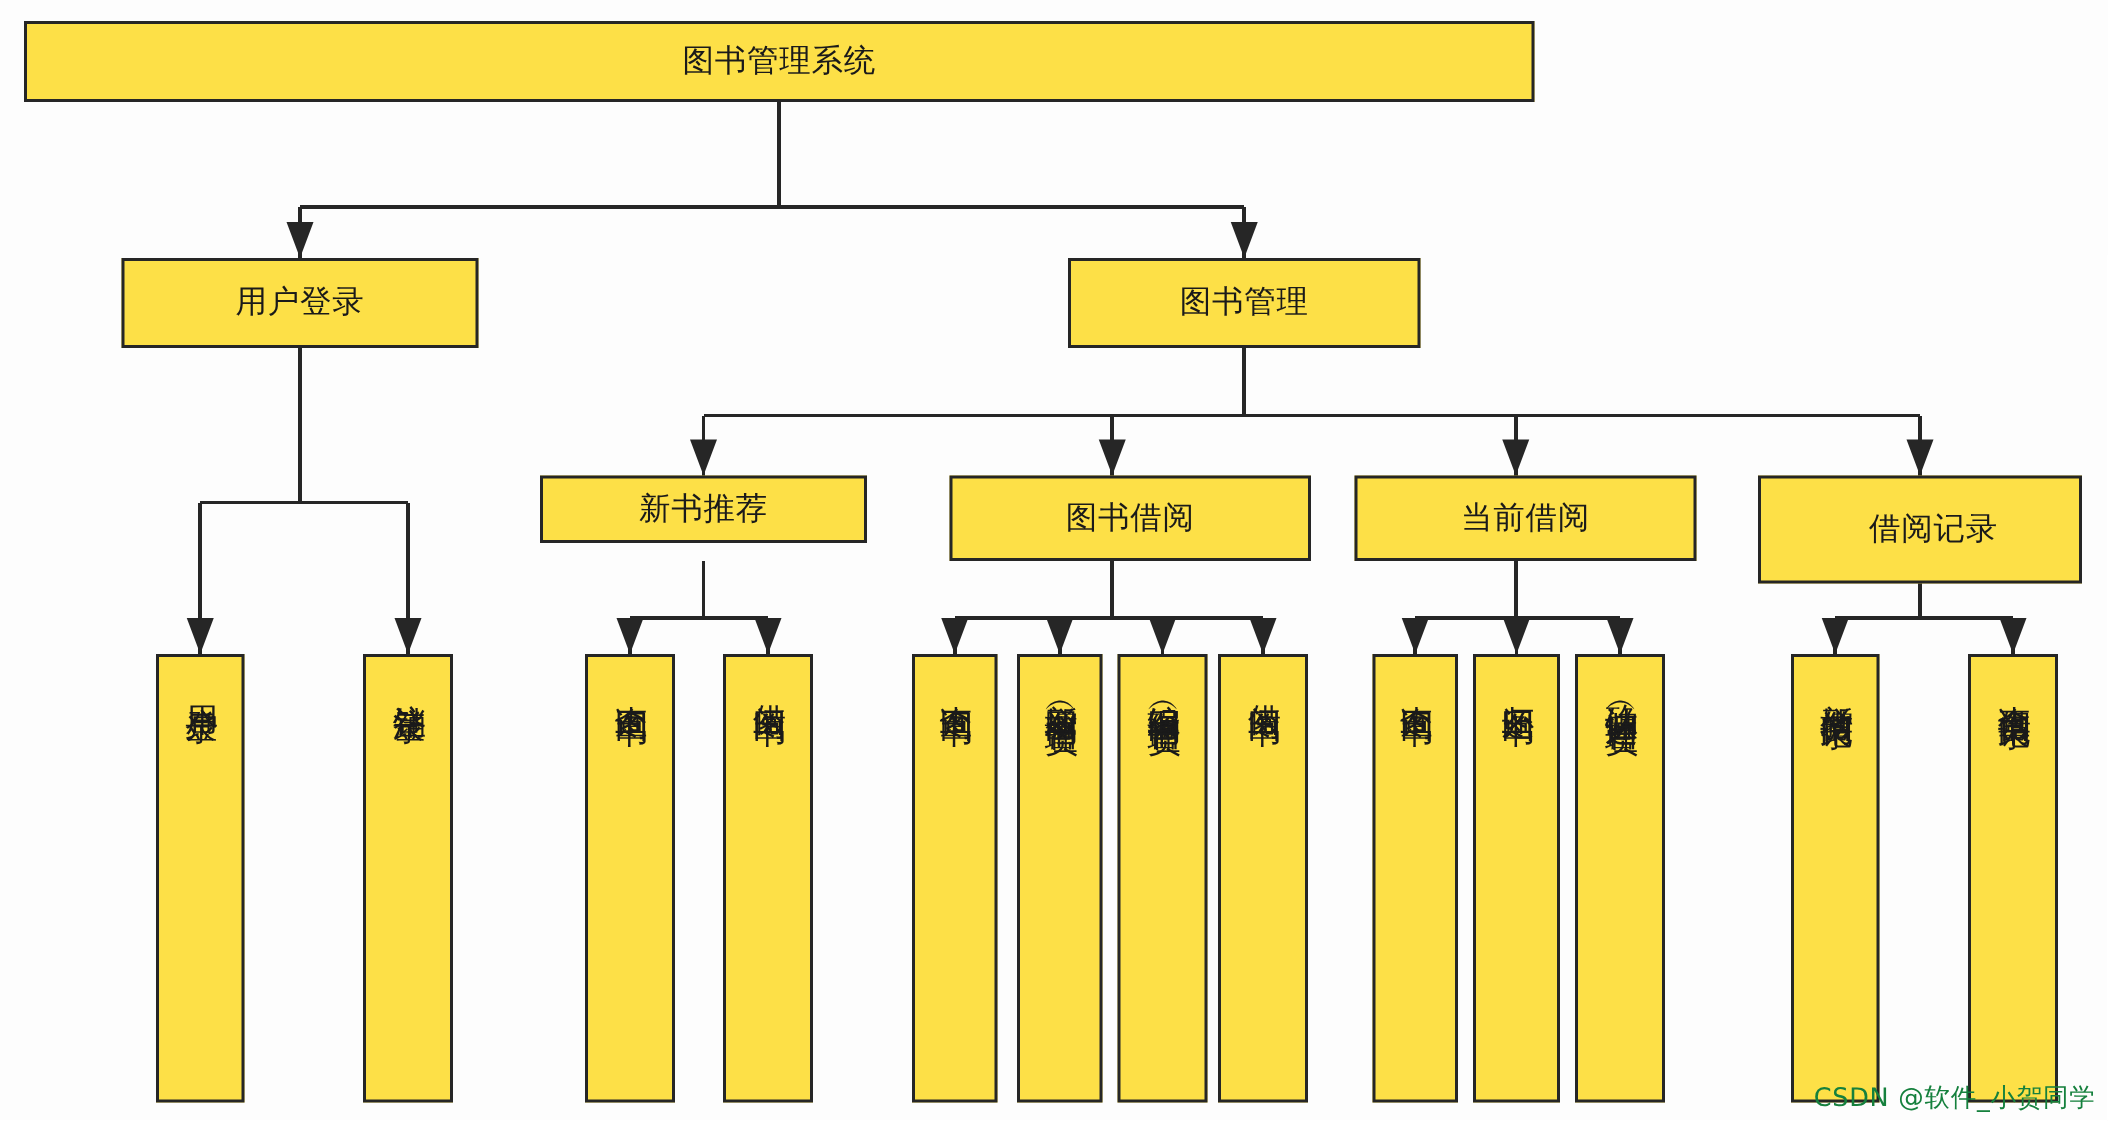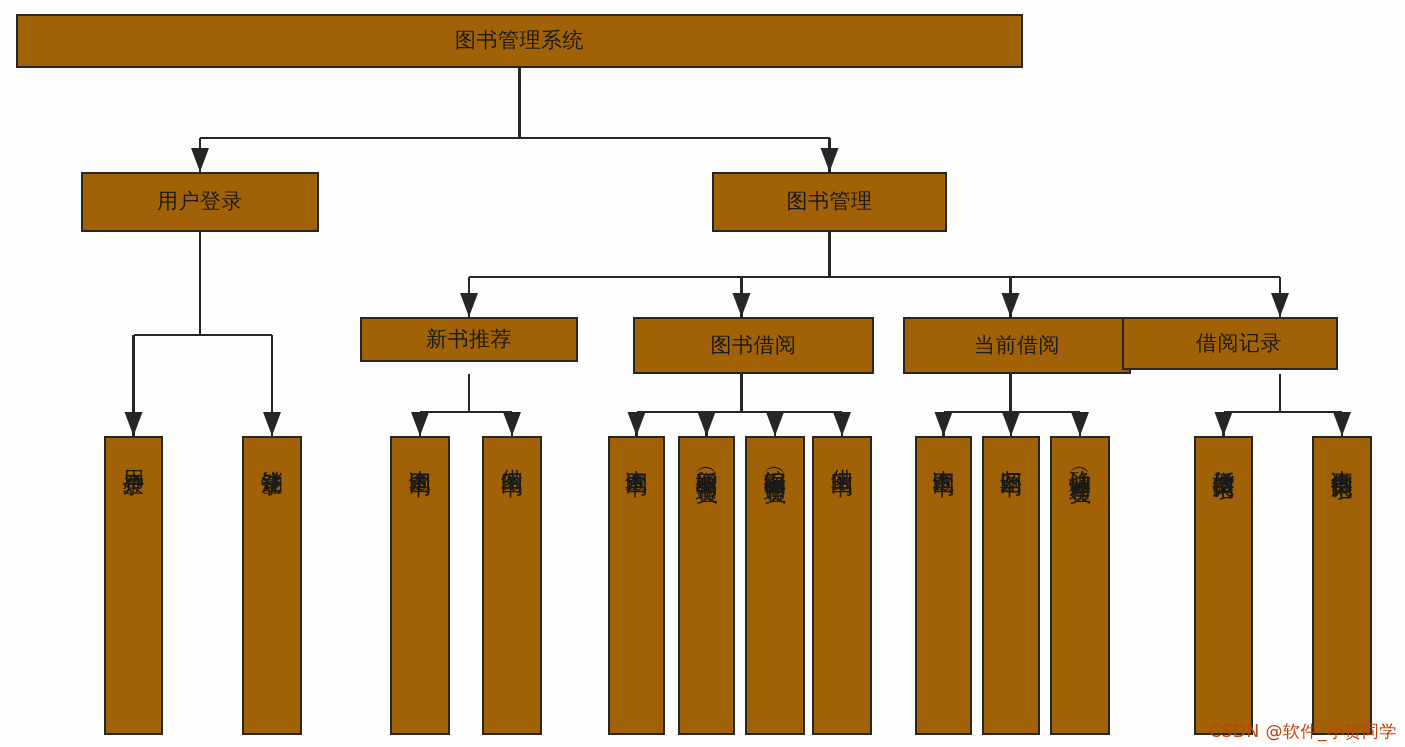--- a/index.html
+++ b/index.html
@@ -19,21 +19,21 @@
   #wires {
     position: absolute;
     left: 0; top: 0;
     width: 1405px;
     height: 747px;
     pointer-events: none;
   }
   .node {
     position: absolute;
     box-sizing: border-box;
-    background: #a16207;
+    background: #fde047;
     border: 2px solid #262626;
     display: flex;
     align-items: center;
     justify-content: center;
     color: #1a1a1a;
     z-index: 2;
   }
   .node-h .label {
     font-size: 21px;
     line-height: 1.2;
@@ -51,21 +51,21 @@
     writing-mode: vertical-rl;
     text-orientation: upright;
     letter-spacing: 2px;
     white-space: nowrap;
   }
   .watermark {
     position: absolute;
     right: 8px;
     bottom: 4px;
     font-size: 17px;
-    color: #c2410c;
+    color: #15803d;
     letter-spacing: 0.5px;
     z-index: 5;
     white-space: nowrap;
     font-family: "DejaVu Sans", "Liberation Sans", sans-serif;
   }
 </style>
 </head>
 <body>
 
 <div id="canvas">
@@ -138,21 +138,21 @@
 
   <div class="node node-h" style="left: 360px; top: 317px; width: 218px; height: 45px;">
     <span class="label">新书推荐</span>
   </div>
   <div class="node node-h" style="left: 633px; top: 317px; width: 241px; height: 57px;">
     <span class="label">图书借阅</span>
   </div>
   <div class="node node-h" style="left: 903px; top: 317px; width: 228px; height: 57px;">
     <span class="label">当前借阅</span>
   </div>
-  <div class="node node-h" style="left: 1122px; top: 317px; width: 216px; height: 53px; padding-left: 18px;">
+  <div class="node node-h" style="left: 1172px; top: 317px; width: 216px; height: 72px; padding-left: 18px;">
     <span class="label">借阅记录</span>
   </div>
 
   <div class="node node-v" style="left: 104px; top: 436px; width: 59px; height: 299px;">
     <span class="label">用户登录</span>
   </div>
   <div class="node node-v" style="left: 242px; top: 436px; width: 60px; height: 299px;">
     <span class="label">注销登录</span>
   </div>
 

